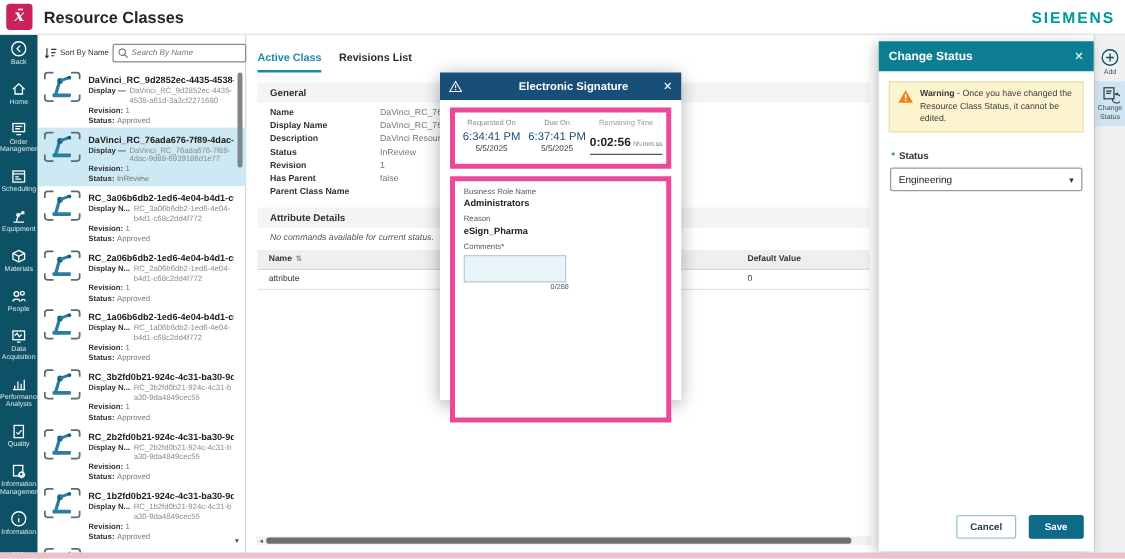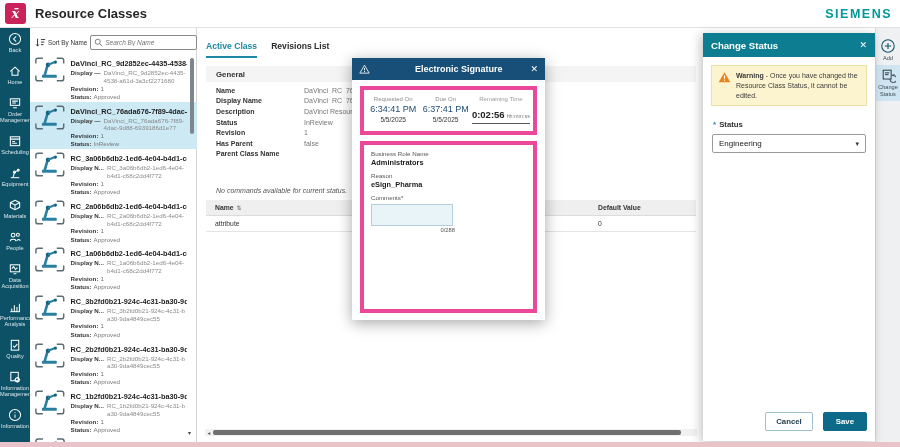--- a/index.html
+++ b/index.html
@@ -72,21 +72,21 @@
   .x-btn { color:#fff; font-size:9px; cursor:pointer; line-height:1; }
   .card { border:4px solid #ec4899; margin:6px 8px 0 8px; background:#fff; }
   .card1 { display:flex; padding:6px 3px 7px 3px; }
   .c1col { flex:1; text-align:center; }
   .c1lab { font-size:6px; color:#8a8a8a; }
   .c1time { font-size:9px; font-weight:400; color:#1d4c74; margin-top:2px; }
   .c1date { font-size:6.6px; color:#333; margin-top:2px; }
   .remain-wrap { display:inline-block; border-bottom:1px solid #555; margin-top:2px; padding-bottom:1px; }
   .remain-val { font-size:9.5px; font-weight:700; color:#222;margin-top:27px; }
   .remain-unit { font-size:5.4px; color:#777; margin-left:2px; }
-  .card2 { height:172px; padding:5px 7px; }
+  .card2 { height:197px; padding:5px 7px; }
   .m-lab { font-size:6.2px; color:#555; margin-top:5px; }
   .m-val { font-size:7.4px; font-weight:700; color:#222; margin-top:1px; }
   .comments-area { display:block; width:82px; height:22px; margin-top:3px; background:#e9f4f9; border:1px solid #b5cedb; resize:none; font-size:7px; font-family:inherit; outline:none; }
   .char-count { width:84px; text-align:right; font-size:5.8px; color:#555; margin-top:1px; }
   .modal-foot { position:absolute; right:8px; bottom:8px; display:flex; gap:6px; }
   .btn { font-size:7.4px; font-weight:700; border-radius:2px; padding:3px 12px; cursor:default; }
   .btn-reject { background:#fff; border:1px solid #d4d4d4; color:#aaa; }
   .btn-sign { background:var(--sign_disabled); border:1px solid var(--sign_disabled); color:#fff; }
 
   
@@ -504,20 +504,21 @@
     <div class="frow">
         <div class="flabel">Has Parent</div>
         <div class="fvalue">false</div>
       </div>
     <div class="frow">
         <div class="flabel">Parent Class Name</div>
         <div class="fvalue"></div>
       </div>
   </div>
 
+  <div class="band band-attr">Attribute Details</div>
   <div class="note">No commands available for current status.</div>
 
   <div class="table">
     <div class="trow head">
       <div class="tc tc1"><span>Name</span><span class="sorticon">⇅</span></div>
       <div class="tc tc2">Description</div>
       <div class="tc tc3">Default Value</div>
     </div>
     <div class="trow">
       <div class="tc tc1">attribute</div>

